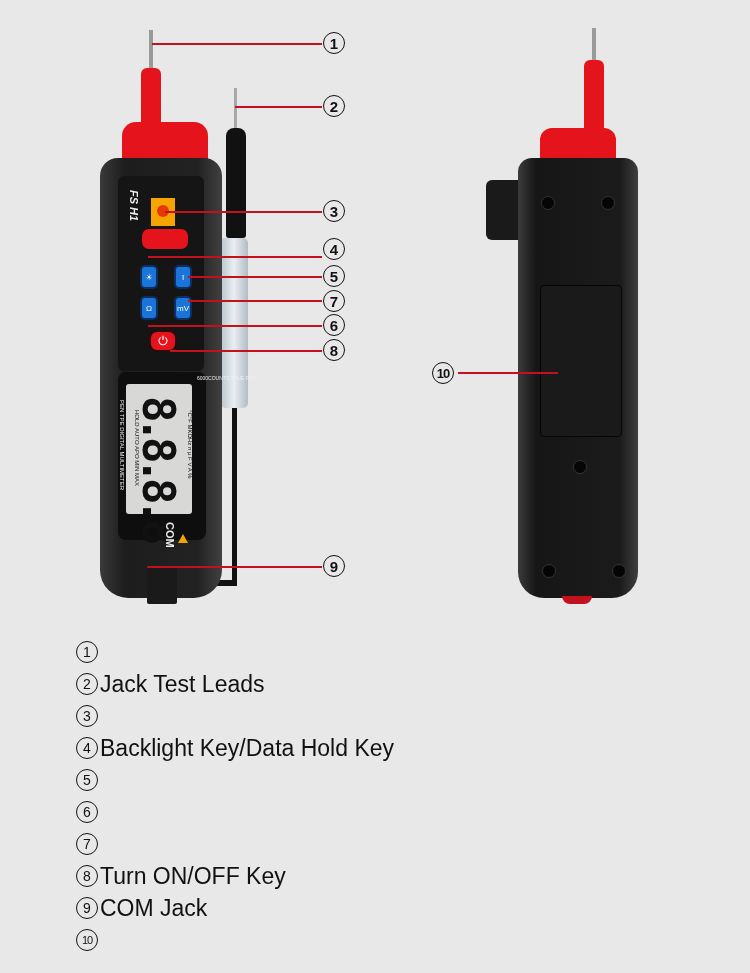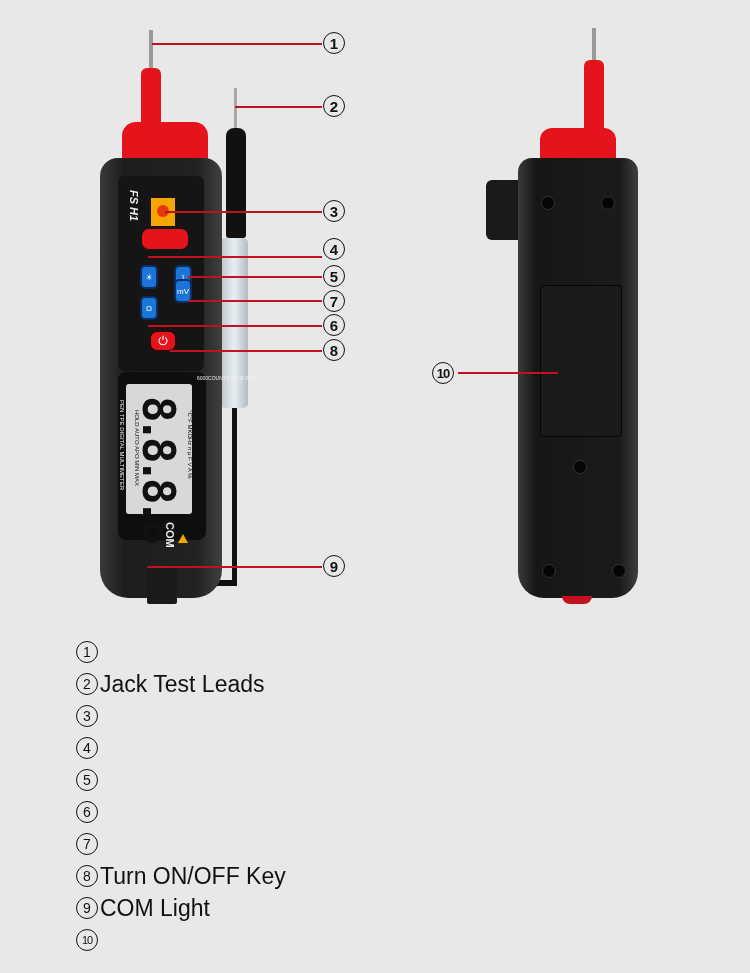--- a/index.html
+++ b/index.html
@@ -50,21 +50,21 @@
 
   <button class="key" style="left:140px;top:265px;">
     <span>☀</span>
   </button>
   <button class="key" style="left:174px;top:265px;">
     <span>ī</span>
   </button>
   <button class="key" style="left:140px;top:296px;">
     <span>Ω</span>
   </button>
-  <button class="key" style="left:174px;top:279px;">
+  <button class="key" style="left:174px;top:296px;">
     <span>mV</span>
   </button>
   <button class="abs" style="left:149px;top:330px;width:28px;height:22px;background:#e5141c;border-radius:8px;border:2px solid #2a0a0a;color:#fff;font-size:12px;display:flex;align-items:center;justify-content:center;">
     <span>⏻</span>
   </button>
 
   <div class="lcdframe"></div>
   <div class="vtext" style="left:197px;top:375px;font-size:5px;transform:none;">6000COUNTS TRUE RMS</div>
   <div class="lcd"></div>
   <div class="vtext" style="left:184px;top:396px;font:bold 44px 'DejaVu Sans Mono',monospace;color:#111;letter-spacing:-6px;">8.8.8.8</div>
@@ -119,34 +119,35 @@
     </div>
   <div class="legend-item">
       <span class="legend-num">2</span>
       <span>Jack Test Leads</span>
     </div>
   <div class="legend-item">
       <span class="legend-num">3</span>
     </div>
   <div class="legend-item">
       <span class="legend-num">4</span>
+      <span>Backlight Key/Data Hold Key</span>
     </div>
   <div class="legend-item">
       <span class="legend-num">5</span>
     </div>
   <div class="legend-item">
       <span class="legend-num">6</span>
     </div>
   <div class="legend-item">
       <span class="legend-num">7</span>
     </div>
   <div class="legend-item">
       <span class="legend-num">8</span>
       <span>Turn ON/OFF Key</span>
     </div>
   <div class="legend-item">
       <span class="legend-num">9</span>
-      <span>COM Light</span>
+      <span>COM Jack</span>
     </div>
   <div class="legend-item">
       <span class="legend-num two">10</span>
     </div>
 </div>
 
 </body></html>

